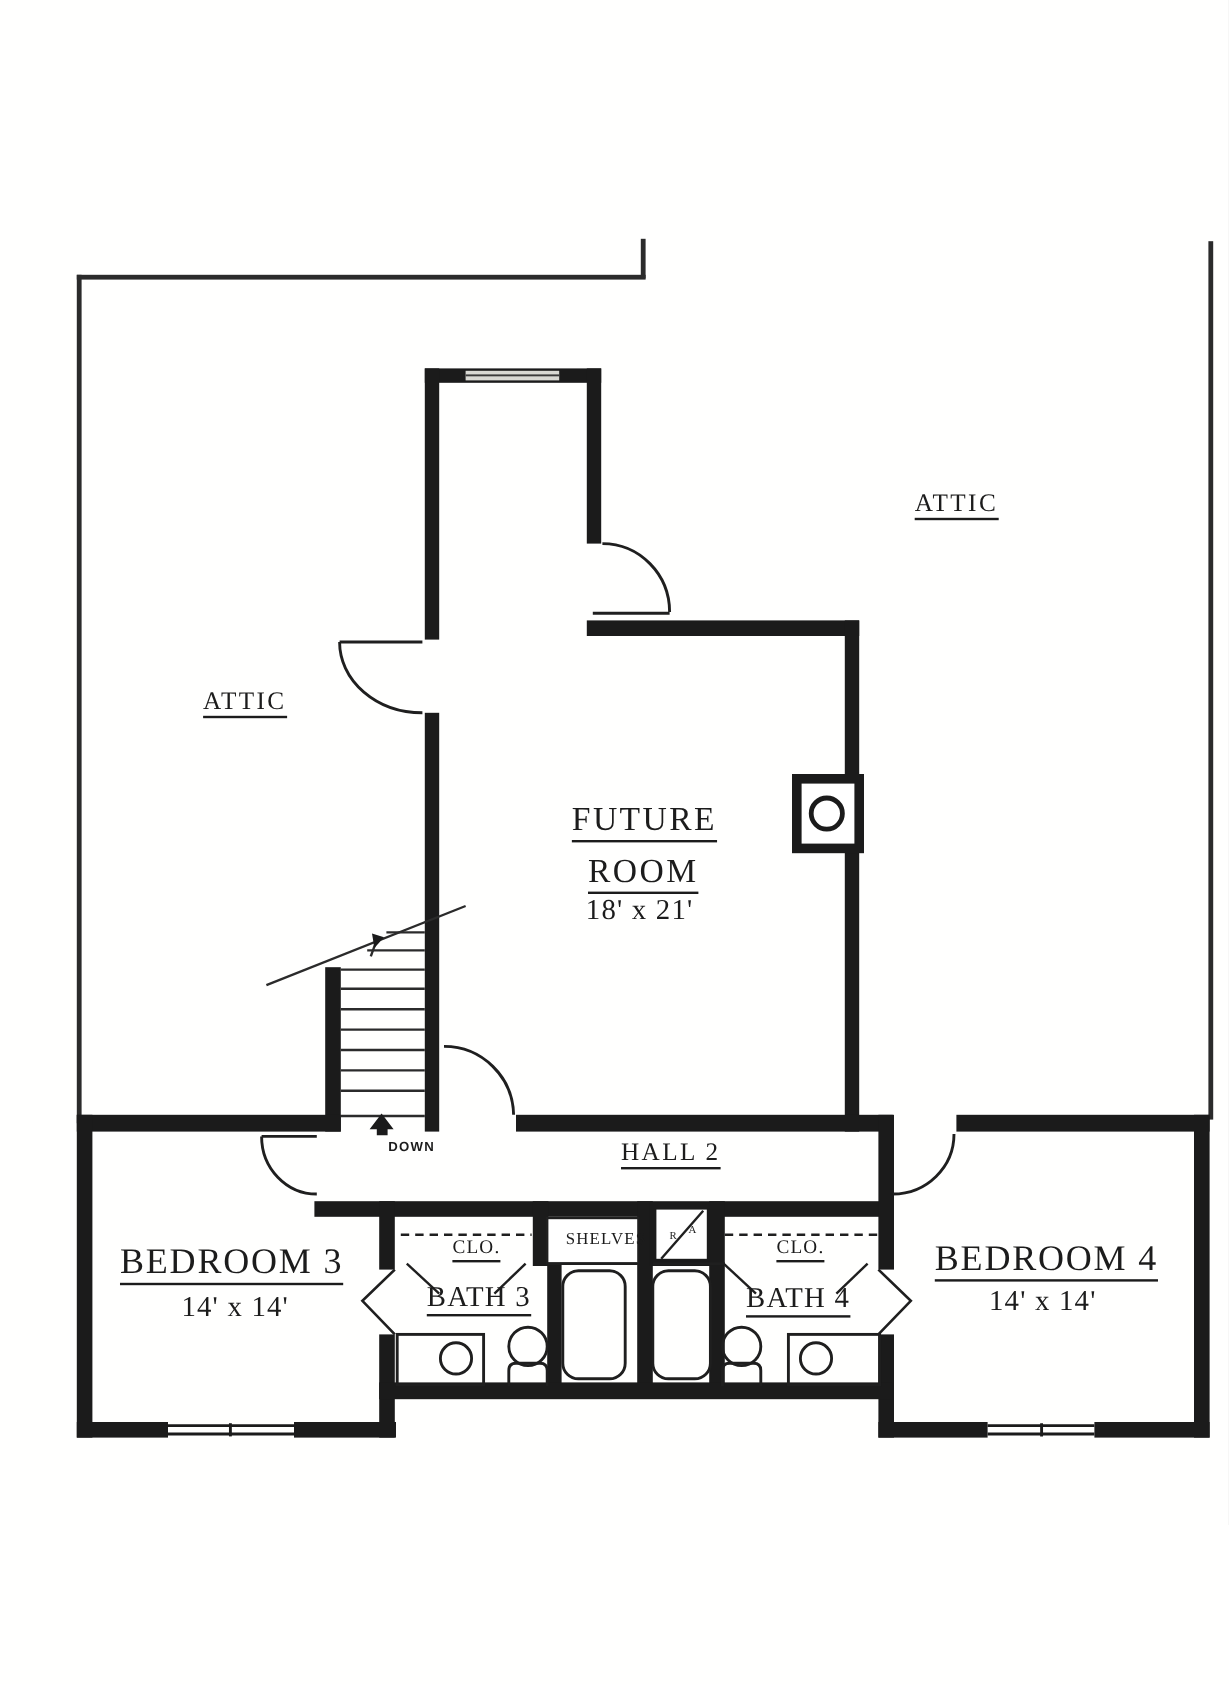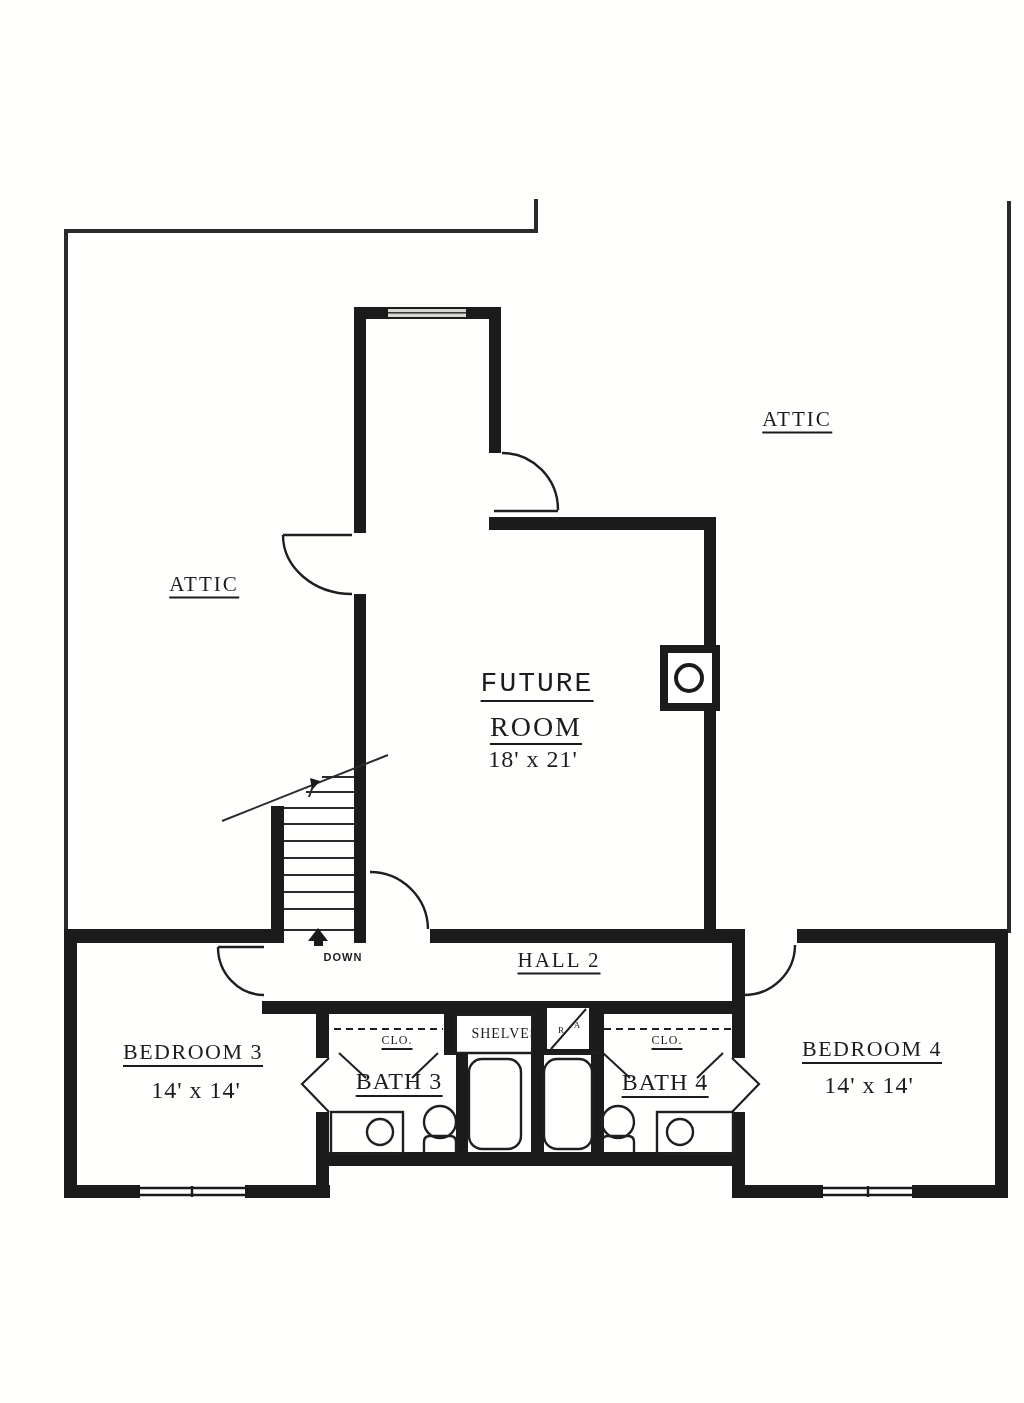--- a/index.html
+++ b/index.html
@@ -9,24 +9,24 @@
     font-family:"Liberation Serif","DejaVu Serif",serif;color:var(--ink,#1c1c1c);
   }
   #plan-svg{position:absolute;left:0;top:0;}
   .lbl{
     position:absolute;transform:translate(-50%,-50%);
     white-space:nowrap;line-height:1;letter-spacing:2px;
     color:var(--ink,#1c1c1c);
   }
   .u{border-bottom:2.5px solid var(--ink,#1c1c1c);padding-bottom:2px;}
   .big{font-size:28px;}
-  .room{font-size:22px;letter-spacing:1.5px;}
+  .room{font-size:30px;letter-spacing:1.5px;}
   .mid{font-size:21px;}
   .dim{font-size:24px;letter-spacing:1px;}
-  .small{font-size:12px;letter-spacing:1px;}
+  .small{font-size:16px;letter-spacing:1px;}
   .tiny{font-size:14px;letter-spacing:1px;}
   .micro{font-size:9px;letter-spacing:0;}
   .downlbl{font-size:11px;font-weight:bold;letter-spacing:1px;font-family:"Liberation Sans","DejaVu Sans",sans-serif;}
 </style>
 </head>
 <body>
 
 <div id="canvas" style="--paper: #fffffe; --ink: #1c1c1c;">
 
 <svg id="plan-svg" width="1024" height="1403" viewBox="0 0 1024 1403">
@@ -167,21 +167,21 @@
     <path d="M602,1155 L602,1142 Q602,1136 608,1136 L628,1136 Q634,1136 634,1142 L634,1155"></path>
 
     <rect x="657" y="1112" width="76" height="42"></rect>
     <circle cx="680" cy="1132" r="13"></circle>
   </g>
 </svg>
 
   <span class="lbl mid u" style="left:204px;top:586px;">ATTIC</span>
   <span class="lbl mid u" style="left:797px;top:421px;">ATTIC</span>
 
-  <span class="lbl big u" style="left:537px;top:686px;font-family:Liberation Mono, monospace;">FUTURE</span>
+  <span class="lbl big u" style="left:537px;top:686px;">FUTURE</span>
   <span class="lbl big u" style="left:536px;top:729px;">ROOM</span>
   <span class="lbl dim" style="left:533px;top:759px;">18' x 21'</span>
 
   <span class="lbl mid u" style="left:559px;top:962px;text-align:right;">HALL 2</span>
   <span class="lbl downlbl" style="left:319px;top:957px;padding-left:48px;">DOWN</span>
 
   <span class="lbl room u" style="left:193px;top:1054px;">BEDROOM 3</span>
   <span class="lbl dim" style="left:196px;top:1090px;">14' x 14'</span>
 
   <span class="lbl room u" style="left:872px;top:1051px;">BEDROOM 4</span>

